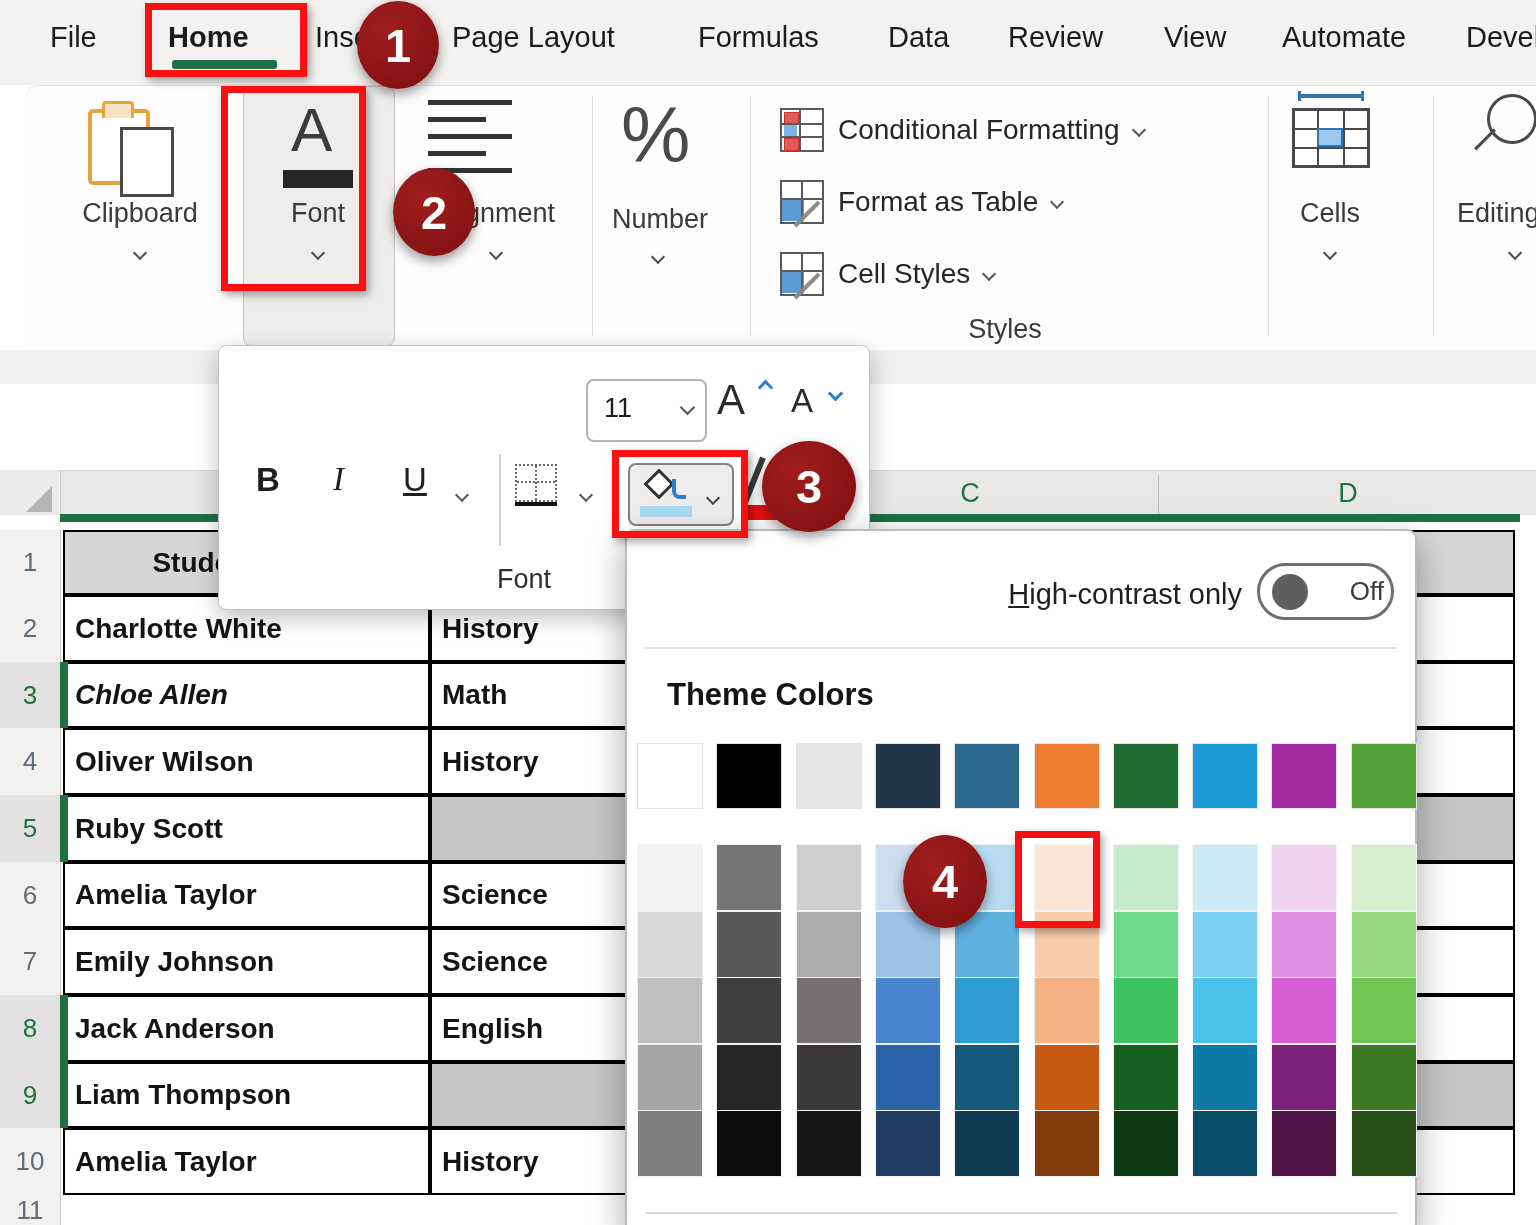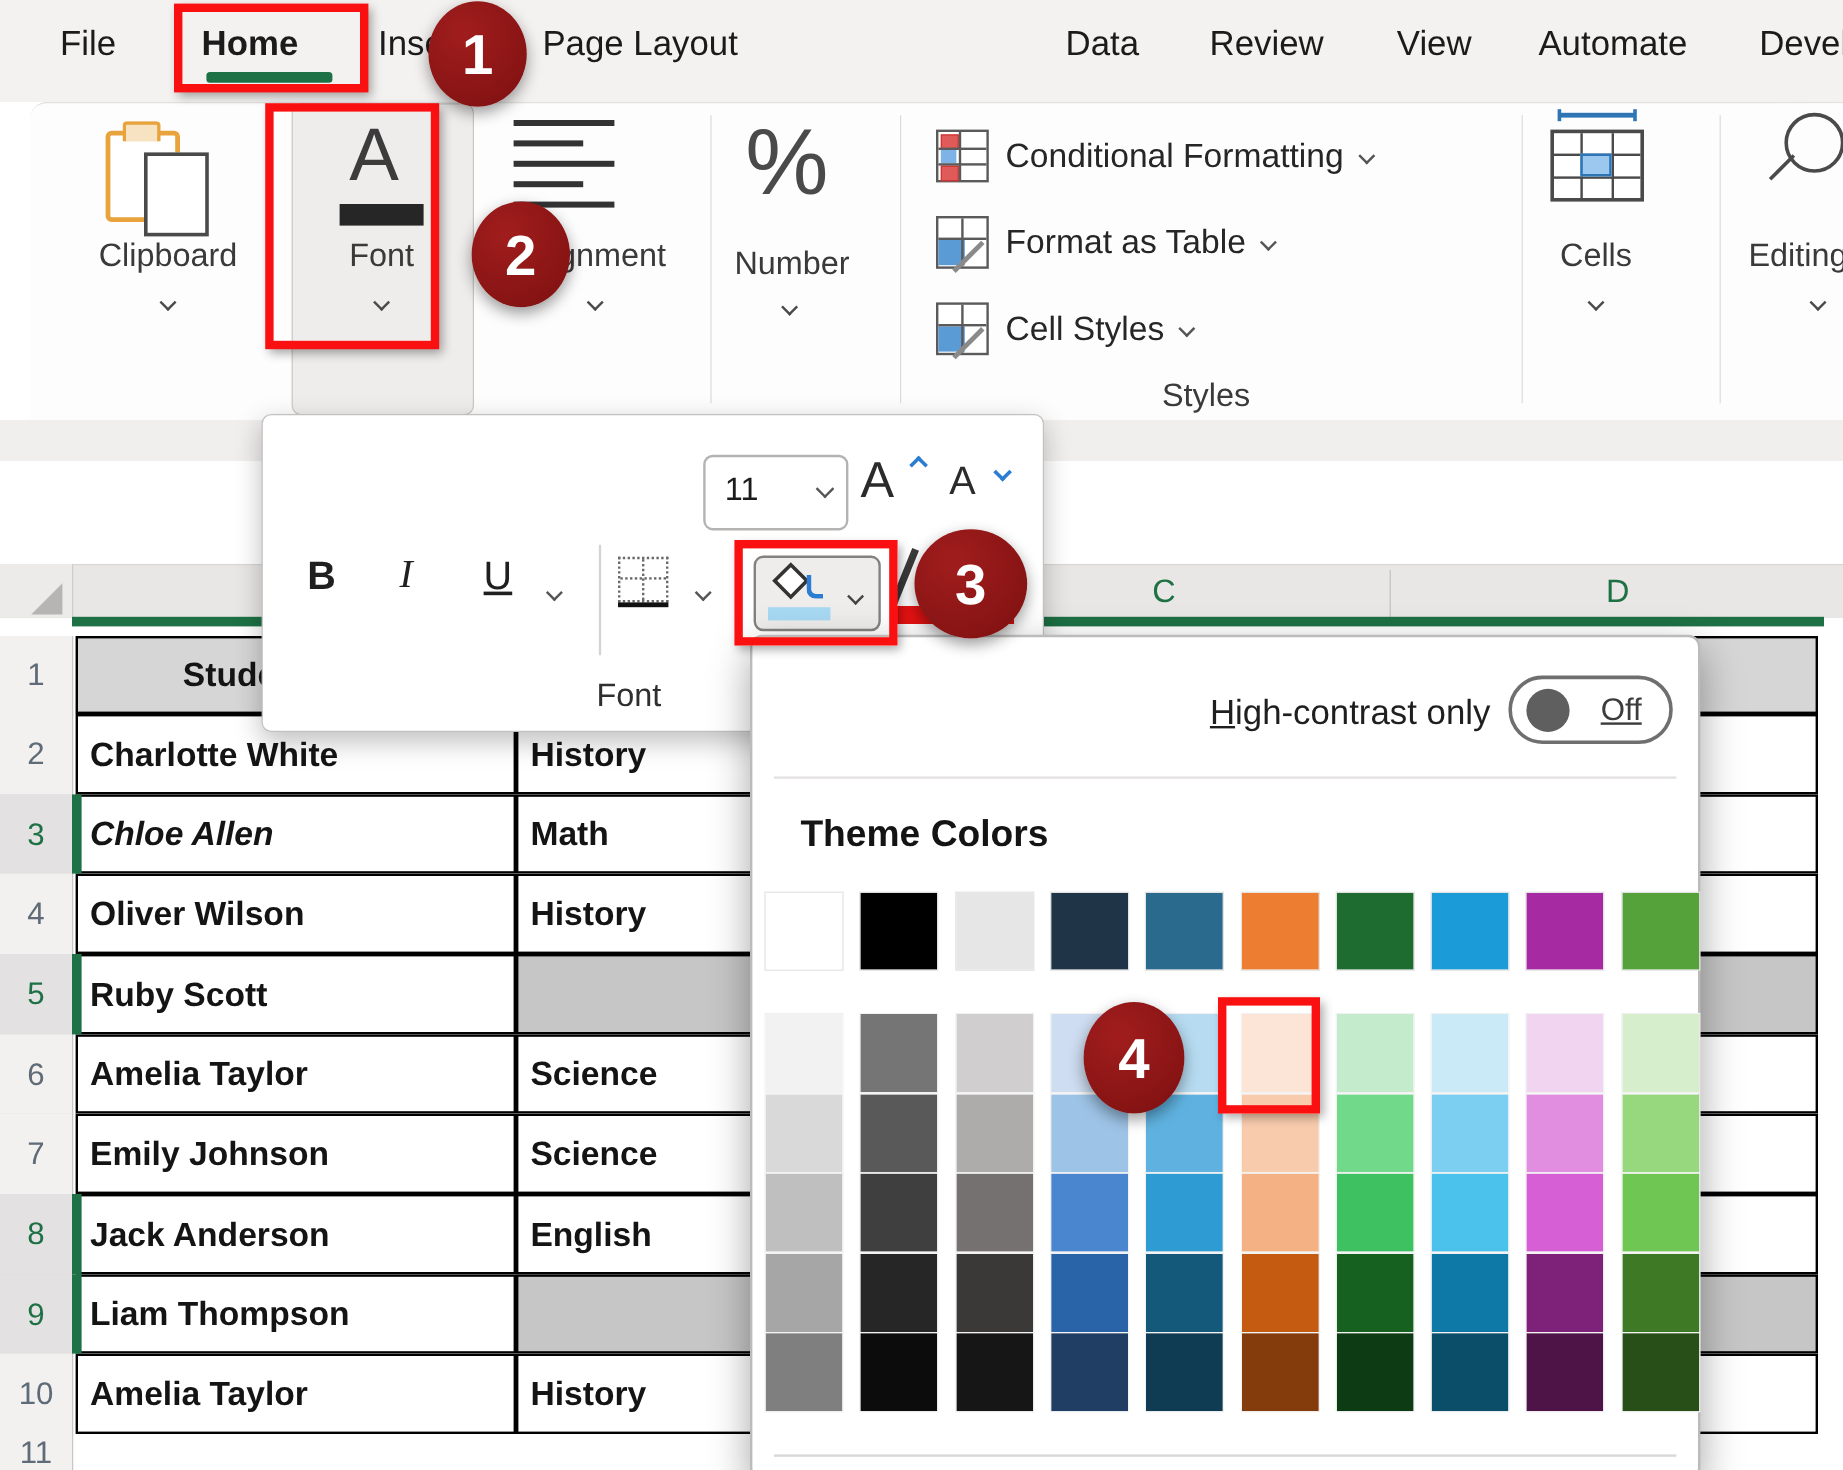--- a/index.html
+++ b/index.html
@@ -37,21 +37,21 @@
   .cell.gray{background:#c6c6c6;}
   .cell.hdr{background:#d6d6d6;text-align:center;}
   .selbar{position:absolute;left:60px;width:8px;background:#1e7145;z-index:6;}
   
   #dropdown{left:625px;top:529px;width:788px;height:700px;background:#ffffff;border:2px solid #bdbbba;border-radius:10px;
             box-shadow:0 12px 34px rgba(0,0,0,0.35);z-index:40;}
   #hc-label{left:330px;top:38px;width:285px;height:50px;line-height:50px;font-size:29px;color:#1f1f1f;text-align:right;}
   #hc-label u{text-decoration:underline;}
   #hc-toggle{left:630px;top:32px;width:137px;height:57px;border:3px solid #6f6f6f;border-radius:30px;background:#fff;box-sizing:border-box;}
   #hc-knob{left:12px;top:8px;width:36px;height:36px;border-radius:50%;background:#5f5f5f;}
-  #hc-state{left:58px;top:0px;width:66px;height:51px;line-height:51px;font-size:26px;color:#3c3c3c;text-align:center;text-decoration:underline;}
+  #hc-state{left:58px;top:0px;width:66px;height:51px;line-height:51px;font-size:26px;color:#3c3c3c;text-align:right;}
   #dd-div1{left:18px;top:116px;width:752px;height:2px;background:#e4e2e1;}
   #theme-title{left:40px;top:146px;font-size:31px;font-weight:bold;color:#141414;}
   .swatch{position:absolute;width:64px;box-sizing:border-box;outline:1px solid #e3e3e3;cursor:pointer;}
   #dd-div2{left:18px;top:681px;width:752px;height:2px;background:#dad8d7;}
   
   .redbox{position:absolute;border:7px solid #fa1010;box-sizing:border-box;z-index:50;box-shadow:3px 4px 8px rgba(0,0,0,0.35);}
   .badge{position:absolute;border-radius:50%;background:radial-gradient(circle at 35% 30%, #a11d1d, #7d1010);color:#fff;
          display:flex;align-items:center;justify-content:center;font-size:47px;font-weight:bold;z-index:55;
          box-shadow:0 5px 12px rgba(0,0,0,0.4);}
   .iconline{position:absolute;background:#333;}
@@ -59,20 +59,21 @@
 </head>
 <body>
 
 <div id="stage">
 
   <div id="tabs-bar" class="abs">
       <div class="tab" style="left: 50px;">File</div>
       <div class="tab active" style="left: 168px;">Home</div>
       <div class="tab" style="left: 315px;">Insert</div>
       <div class="tab" style="left: 452px;">Page Layout</div>
+      <div class="tab" style="left: 698px;">Formulas</div>
       <div class="tab" style="left: 888px;">Data</div>
       <div class="tab" style="left: 1008px;">Review</div>
       <div class="tab" style="left: 1164px;">View</div>
       <div class="tab" style="left: 1282px;">Automate</div>
       <div class="tab" style="left: 1466px;">Developer</div>
     </div>
   <div id="home-underline" class="abs"></div>
 
   <div id="ribbon" class="abs">
 

